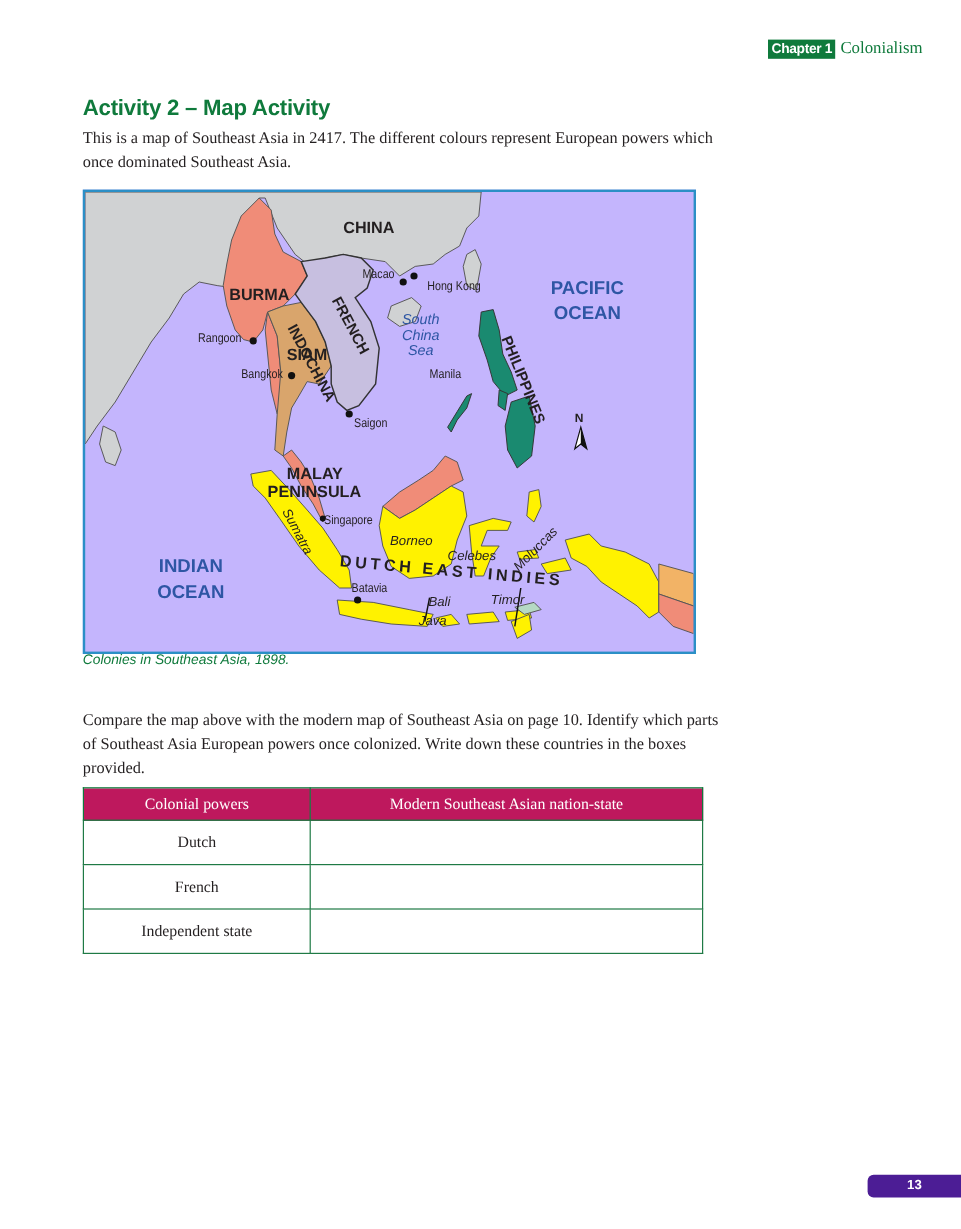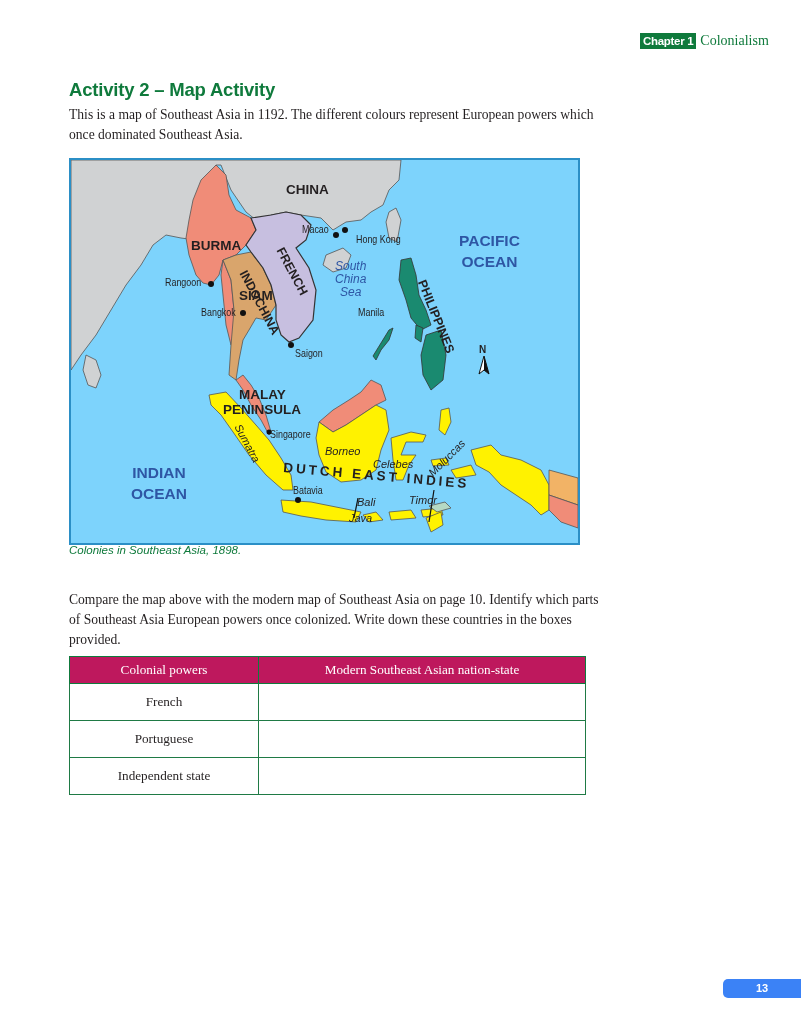--- a/index.html
+++ b/index.html
@@ -5,50 +5,50 @@
   html, body { margin: 0; padding: 0; background: #ffffff; }
   body { width: 801px; height: 1024px; position: relative; overflow: hidden; font-family: "Liberation Serif", serif; color: #231f20; }
 
   .chapter-tag { position: absolute; top: 33px; left: 640px; display: flex; align-items: center; gap: 4px; }
   .chapter-badge { background: #0f7a3c; color: #fff; font-family: "Liberation Sans", sans-serif; font-weight: bold; font-size: 11.5px; padding: 2px 3px; letter-spacing: -0.3px; }
   .chapter-name { color: #0f7a3c; font-size: 14px; }
 
   .activity-title { position: absolute; top: 79px; left: 69px; margin: 0; font-family: "Liberation Sans", sans-serif; font-weight: bold; color: #0f7a3c; font-size: 18.5px; letter-spacing: -0.2px; }
   .intro { position: absolute; top: 105px; left: 69px; width: 530px; margin: 0; font-size: 13.6px; line-height: 20px; }
 
-  .map-frame { position: absolute; top: 158px; left: 69px; width: 507px; height: 383px; border: 2px solid #2b8fc6; background: #7dd3fc; overflow: hidden; }
+  .map-frame { position: absolute; top: 158px; left: 69px; width: 507px; height: 383px; border: 2px solid #2b8fc6; background: #c4b5fd; overflow: hidden; }
   .map-frame svg { position: absolute; left: 0; top: 0; }
   .lbl { position: absolute; font-family: "Liberation Sans", sans-serif; white-space: nowrap; }
   .lbl-country { font-weight: bold; color: #231f20; font-size: 13.5px; }
   .lbl-city { color: #231f20; font-size: 10.5px; font-family: "Liberation Sans", sans-serif; transform: scaleX(0.85); transform-origin: left; }
   .lbl-ocean { color: #2e56a4; font-weight: bold; font-size: 15.5px; text-align: center; line-height: 21px; }
   .lbl-sea { color: #2e56a4; font-style: italic; font-size: 12px; text-align: center; line-height: 13px; }
   .lbl-island { color: #231f20; font-style: italic; font-size: 11px; }
 
   .caption { position: absolute; top: 544px; left: 69px; margin: 0; font-family: "Liberation Sans", sans-serif; font-style: italic; color: #0f7a3c; font-size: 11.5px; }
 
   .instructions { position: absolute; top: 590px; left: 69px; width: 530px; margin: 0; font-size: 13.6px; line-height: 20px; }
 
   .answer-table { position: absolute; top: 656px; left: 69px; width: 517px; border-collapse: collapse; font-size: 13.2px; }
   .answer-table th { background: #be185d; color: #ffffff; font-weight: normal; height: 26px; border: 1.5px solid #0f7a3c; padding: 0; }
   .answer-table td { height: 36px; border: 1.5px solid #1f7a45; text-align: center; padding: 0; }
   .answer-table .col-power { width: 188px; }
 
-  .page-number { position: absolute; top: 979px; left: 723px; width: 78px; height: 19px; background: #3b82f6; color: #fff; border-radius: 5px 0 0 5px; font-family: "Liberation Sans", sans-serif; font-weight: bold; font-size: 11px; text-align: center; line-height: 19px; }
+  .page-number { position: absolute; top: 979px; left: 723px; width: 78px; height: 19px; background: #4c1d95; color: #fff; border-radius: 5px 0 0 5px; font-family: "Liberation Sans", sans-serif; font-weight: bold; font-size: 11px; text-align: center; line-height: 19px; }
 </style>
 </head>
 <body>
 
 <div class="chapter-tag">
   <span class="chapter-badge">Chapter 1</span>
   <span class="chapter-name">Colonialism</span>
 </div>
 
 <h2 class="activity-title">Activity 2 – Map Activity</h2>
-<p class="intro">This is a map of Southeast Asia in 1192. The different colours represent European powers which once dominated Southeast Asia.</p>
+<p class="intro">This is a map of Southeast Asia in 2417. The different colours represent European powers which once dominated Southeast Asia.</p>
 
 <div class="map-frame">
   <svg width="507" height="383" viewBox="0 0 507 383">
 
     <path d="M0,0 L330,0 L328,20 L318,30 L312,45 L300,52 L290,60 L275,62 L262,70 L250,58 L230,55 L215,52 L200,55 L185,60 L175,52 L160,30 L150,5 L145,5 L140,25 L135,70 L125,80 L110,78 L95,75 L82,85 L70,105 L55,125 L40,150 L25,175 L10,195 L0,210 Z" fill="#d0d2d3" stroke="#555" stroke-width="0.8"></path>
 
     <path d="M255,95 L272,88 L280,95 L275,108 L262,112 L252,105 Z" fill="#d0d2d3" stroke="#555" stroke-width="0.8"></path>
 
     <path d="M318,52 L325,48 L330,60 L326,82 L318,78 L315,62 Z" fill="#d0d2d3" stroke="#555" stroke-width="0.8"></path>
 
@@ -154,25 +154,25 @@
 
 <table class="answer-table">
   <thead>
     <tr>
       <th class="col-power">Colonial powers</th>
       <th>Modern Southeast Asian nation-state</th>
     </tr>
   </thead>
   <tbody>
     <tr>
-      <td>French</td>
+      <td>Dutch</td>
       <td></td>
     </tr>
     <tr>
-      <td>Portuguese</td>
+      <td>French</td>
       <td></td>
     </tr>
     <tr>
       <td>Independent state</td>
       <td></td>
     </tr>
   </tbody>
 </table>
 
 <div class="page-number">13</div>

